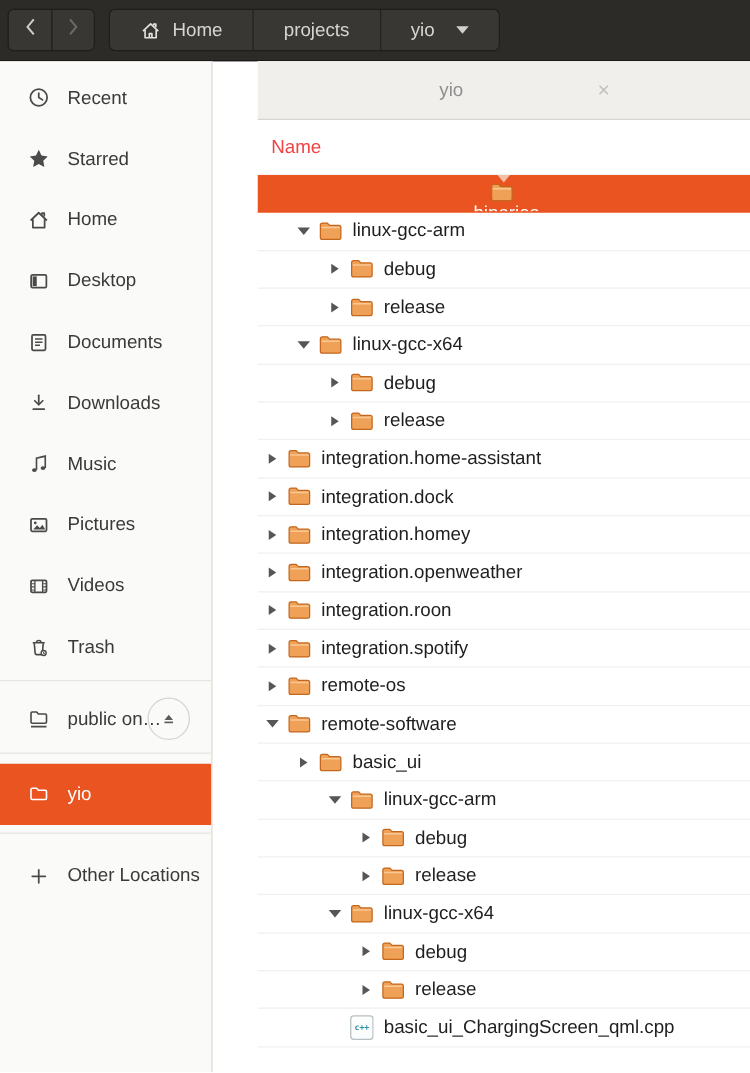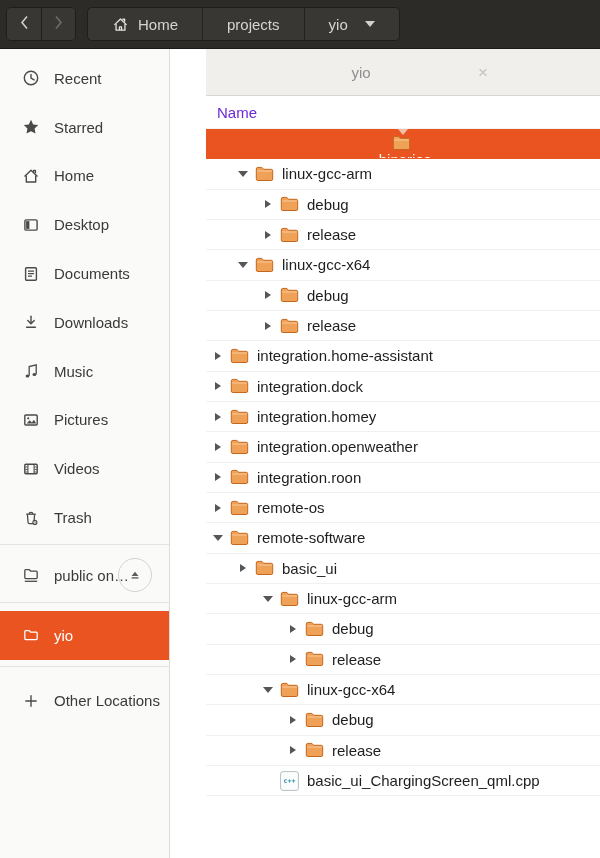--- a/index.html
+++ b/index.html
@@ -45,22 +45,22 @@
   .eject svg { width:14px; height:14px; }
 
   
   #content { position:absolute; left:206px; top:49px; right:0; bottom:0; background:#fff; overflow:hidden; }
   #tabbar { height:47px; background:#f1efec; border-bottom:1px solid #d9d5d1; position:relative; }
   #tab-label { position:absolute; left:0; top:0; width:310px; height:100%;
                display:flex; align-items:center; justify-content:center;
                color:#8e8e8e; font-size:15px; }
   #tab-close { position:absolute; left:264px; top:50%; transform:translateY(-50%);
                width:26px; text-align:center; color:#c2c2c2; font-size:17px; line-height:1; }
-  #colheader { height:33px; display:flex; align-items:center; padding-left:11px;
-               color:#6d28d9; font-size:15px; border-bottom:1px solid #f3f2f1; }
+  #colheader { height:44px; display:flex; align-items:center; padding-left:11px;
+               color:#ef4444; font-size:15px; border-bottom:1px solid #f3f2f1; }
 
   
   .row { height:30.33px; display:flex; align-items:center; font-size:15px; color:#1e1e1e;
          border-bottom:1px solid #f1f0ef; }
   .row.selected { background:#E95420; color:#fff; border-bottom-color:#E95420;flex-direction:column; }
   .twisty { width:16px; flex:none; display:flex; justify-content:center; margin-right:4px; }
   .tw-exp { width:0; height:0; border-left:5px solid transparent; border-right:5px solid transparent;
             border-top:6px solid #565656; }
   .tw-col { width:0; height:0; border-top:4.5px solid transparent; border-bottom:4.5px solid transparent;
             border-left:6px solid #565656; }
@@ -406,20 +406,32 @@
         <div class="row" style="padding-left: 4px;">
           <span class="twisty">
             <span class="tw-col"></span>
           </span>
           <span class="ficon">
             <svg width="19" height="16" viewBox="0 0 19 16">
               <path d="M1.3 3 q0-1.6 1.6-1.6 h4 l1.7 1.9 h7.6 q1.5 0 1.5 1.5 v8.2 q0 1.5-1.5 1.5 H2.9 q-1.6 0-1.6-1.6 z" fill="#f0a158" stroke="#c4671d" stroke-width="1"></path>
               <path d="M2.3 5 h14.5" stroke="#f8c994" stroke-width="1.1"></path>
             </svg>
           </span>
+          <span class="rlabel">integration.spotify</span>
+        </div>
+        <div class="row" style="padding-left: 4px;">
+          <span class="twisty">
+            <span class="tw-col"></span>
+          </span>
+          <span class="ficon">
+            <svg width="19" height="16" viewBox="0 0 19 16">
+              <path d="M1.3 3 q0-1.6 1.6-1.6 h4 l1.7 1.9 h7.6 q1.5 0 1.5 1.5 v8.2 q0 1.5-1.5 1.5 H2.9 q-1.6 0-1.6-1.6 z" fill="#f0a158" stroke="#c4671d" stroke-width="1"></path>
+              <path d="M2.3 5 h14.5" stroke="#f8c994" stroke-width="1.1"></path>
+            </svg>
+          </span>
           <span class="rlabel">remote-os</span>
         </div>
         <div class="row" style="padding-left: 4px;">
           <span class="twisty">
             <span class="tw-exp"></span>
           </span>
           <span class="ficon">
             <svg width="19" height="16" viewBox="0 0 19 16">
               <path d="M1.3 3 q0-1.6 1.6-1.6 h4 l1.7 1.9 h7.6 q1.5 0 1.5 1.5 v8.2 q0 1.5-1.5 1.5 H2.9 q-1.6 0-1.6-1.6 z" fill="#f0a158" stroke="#c4671d" stroke-width="1"></path>
               <path d="M2.3 5 h14.5" stroke="#f8c994" stroke-width="1.1"></path>

